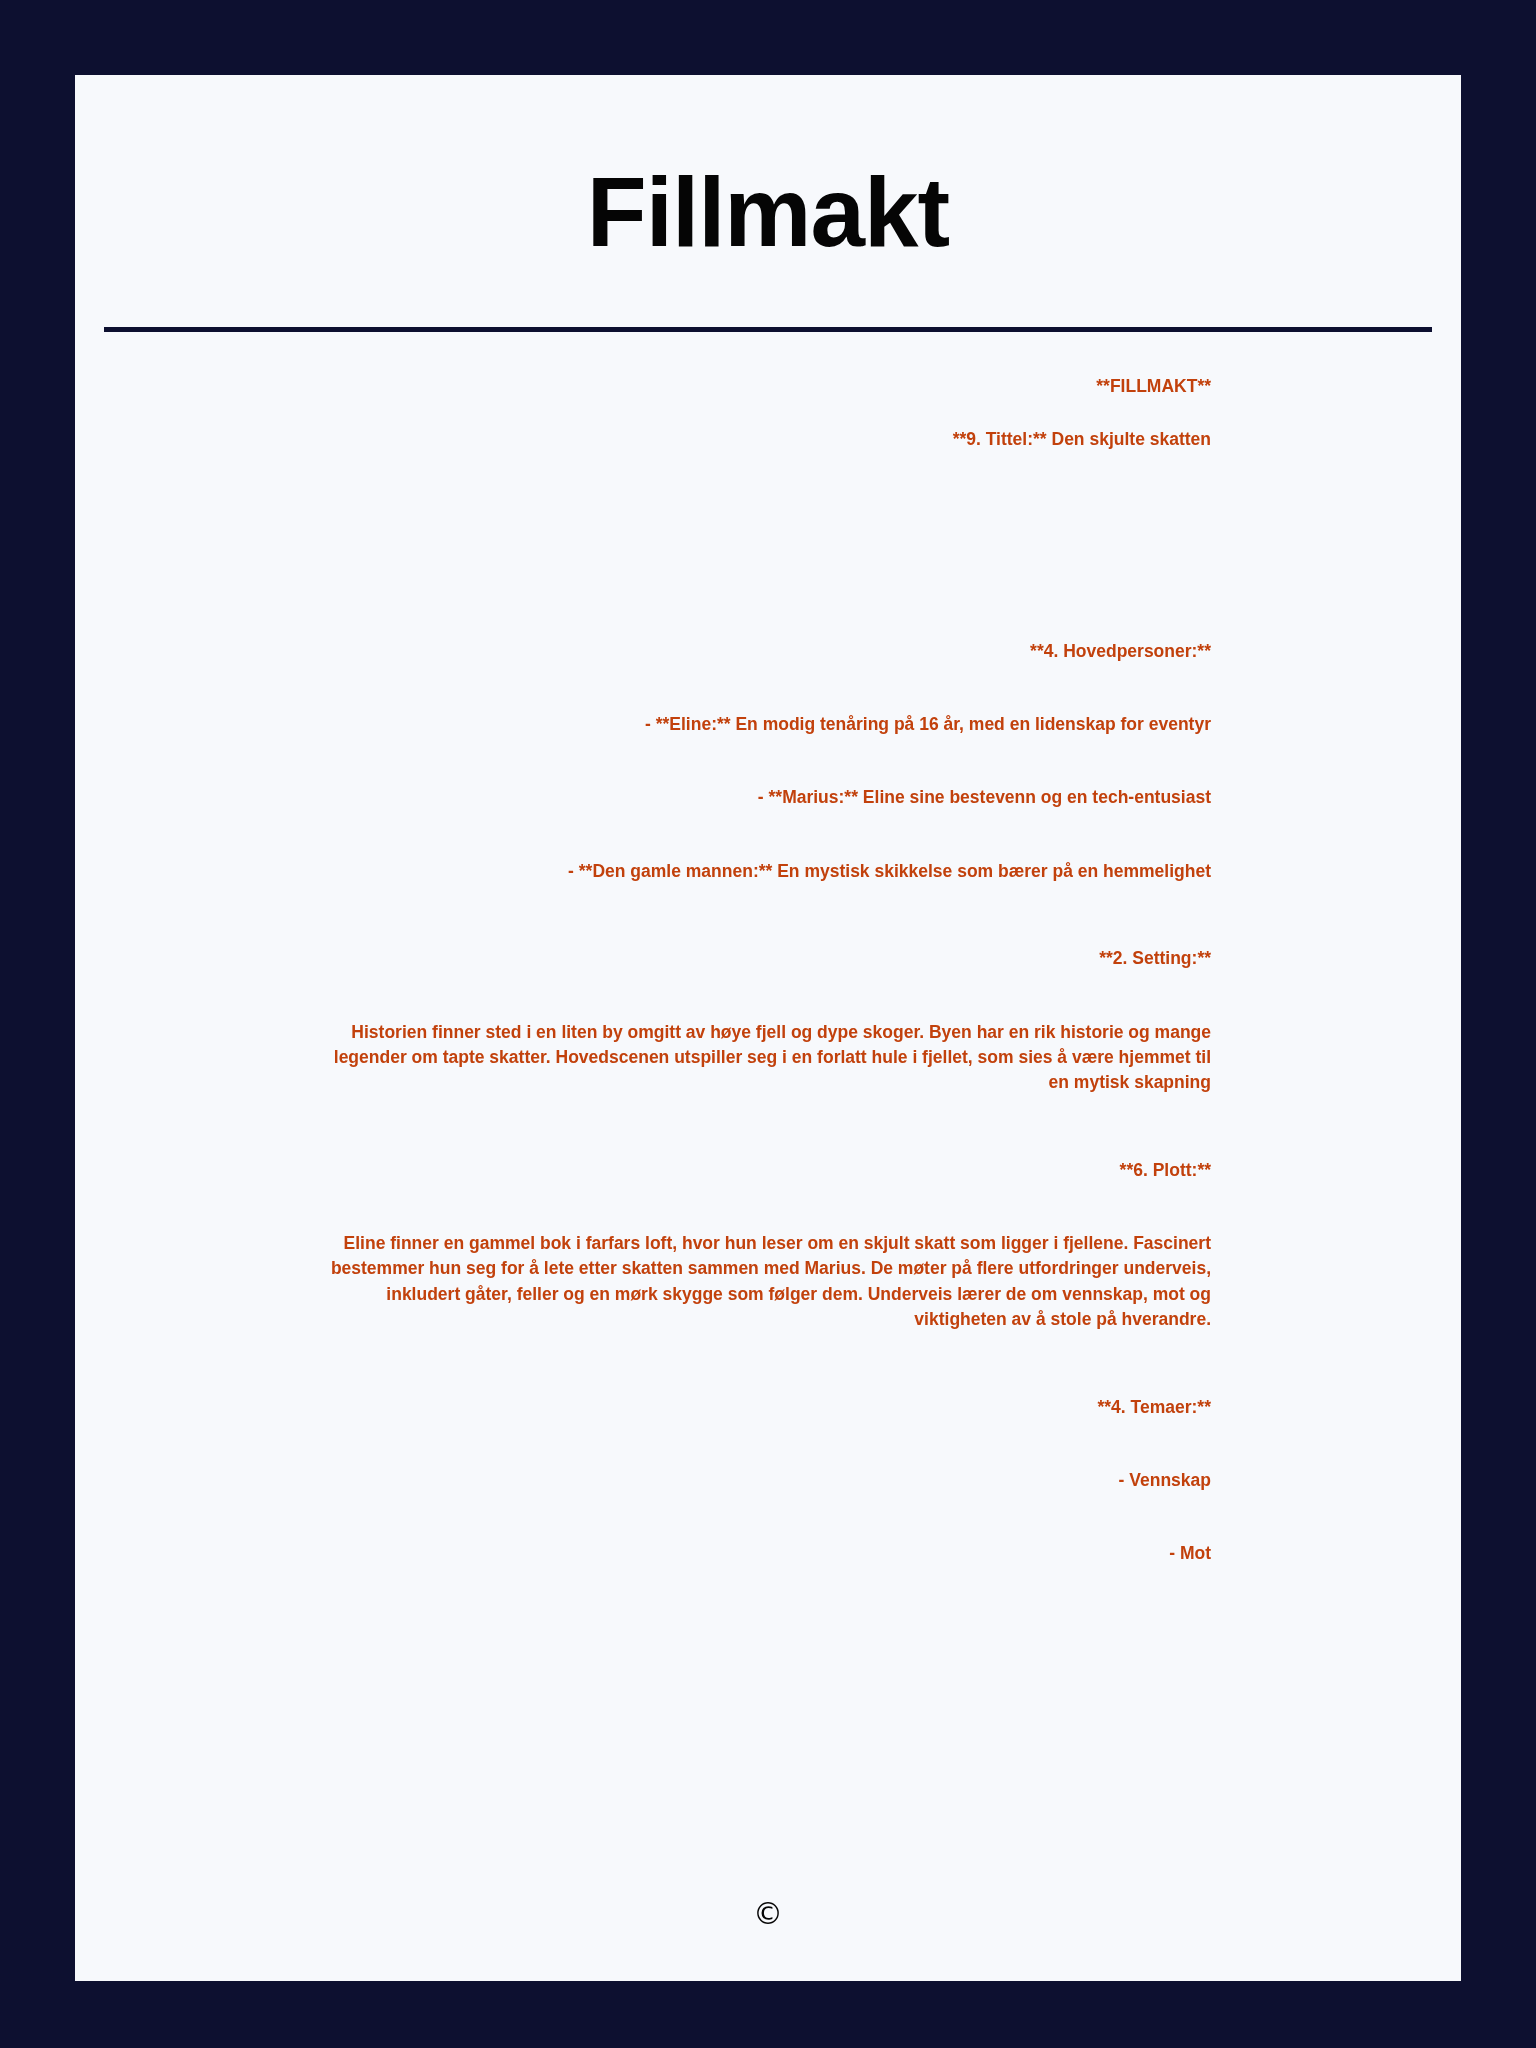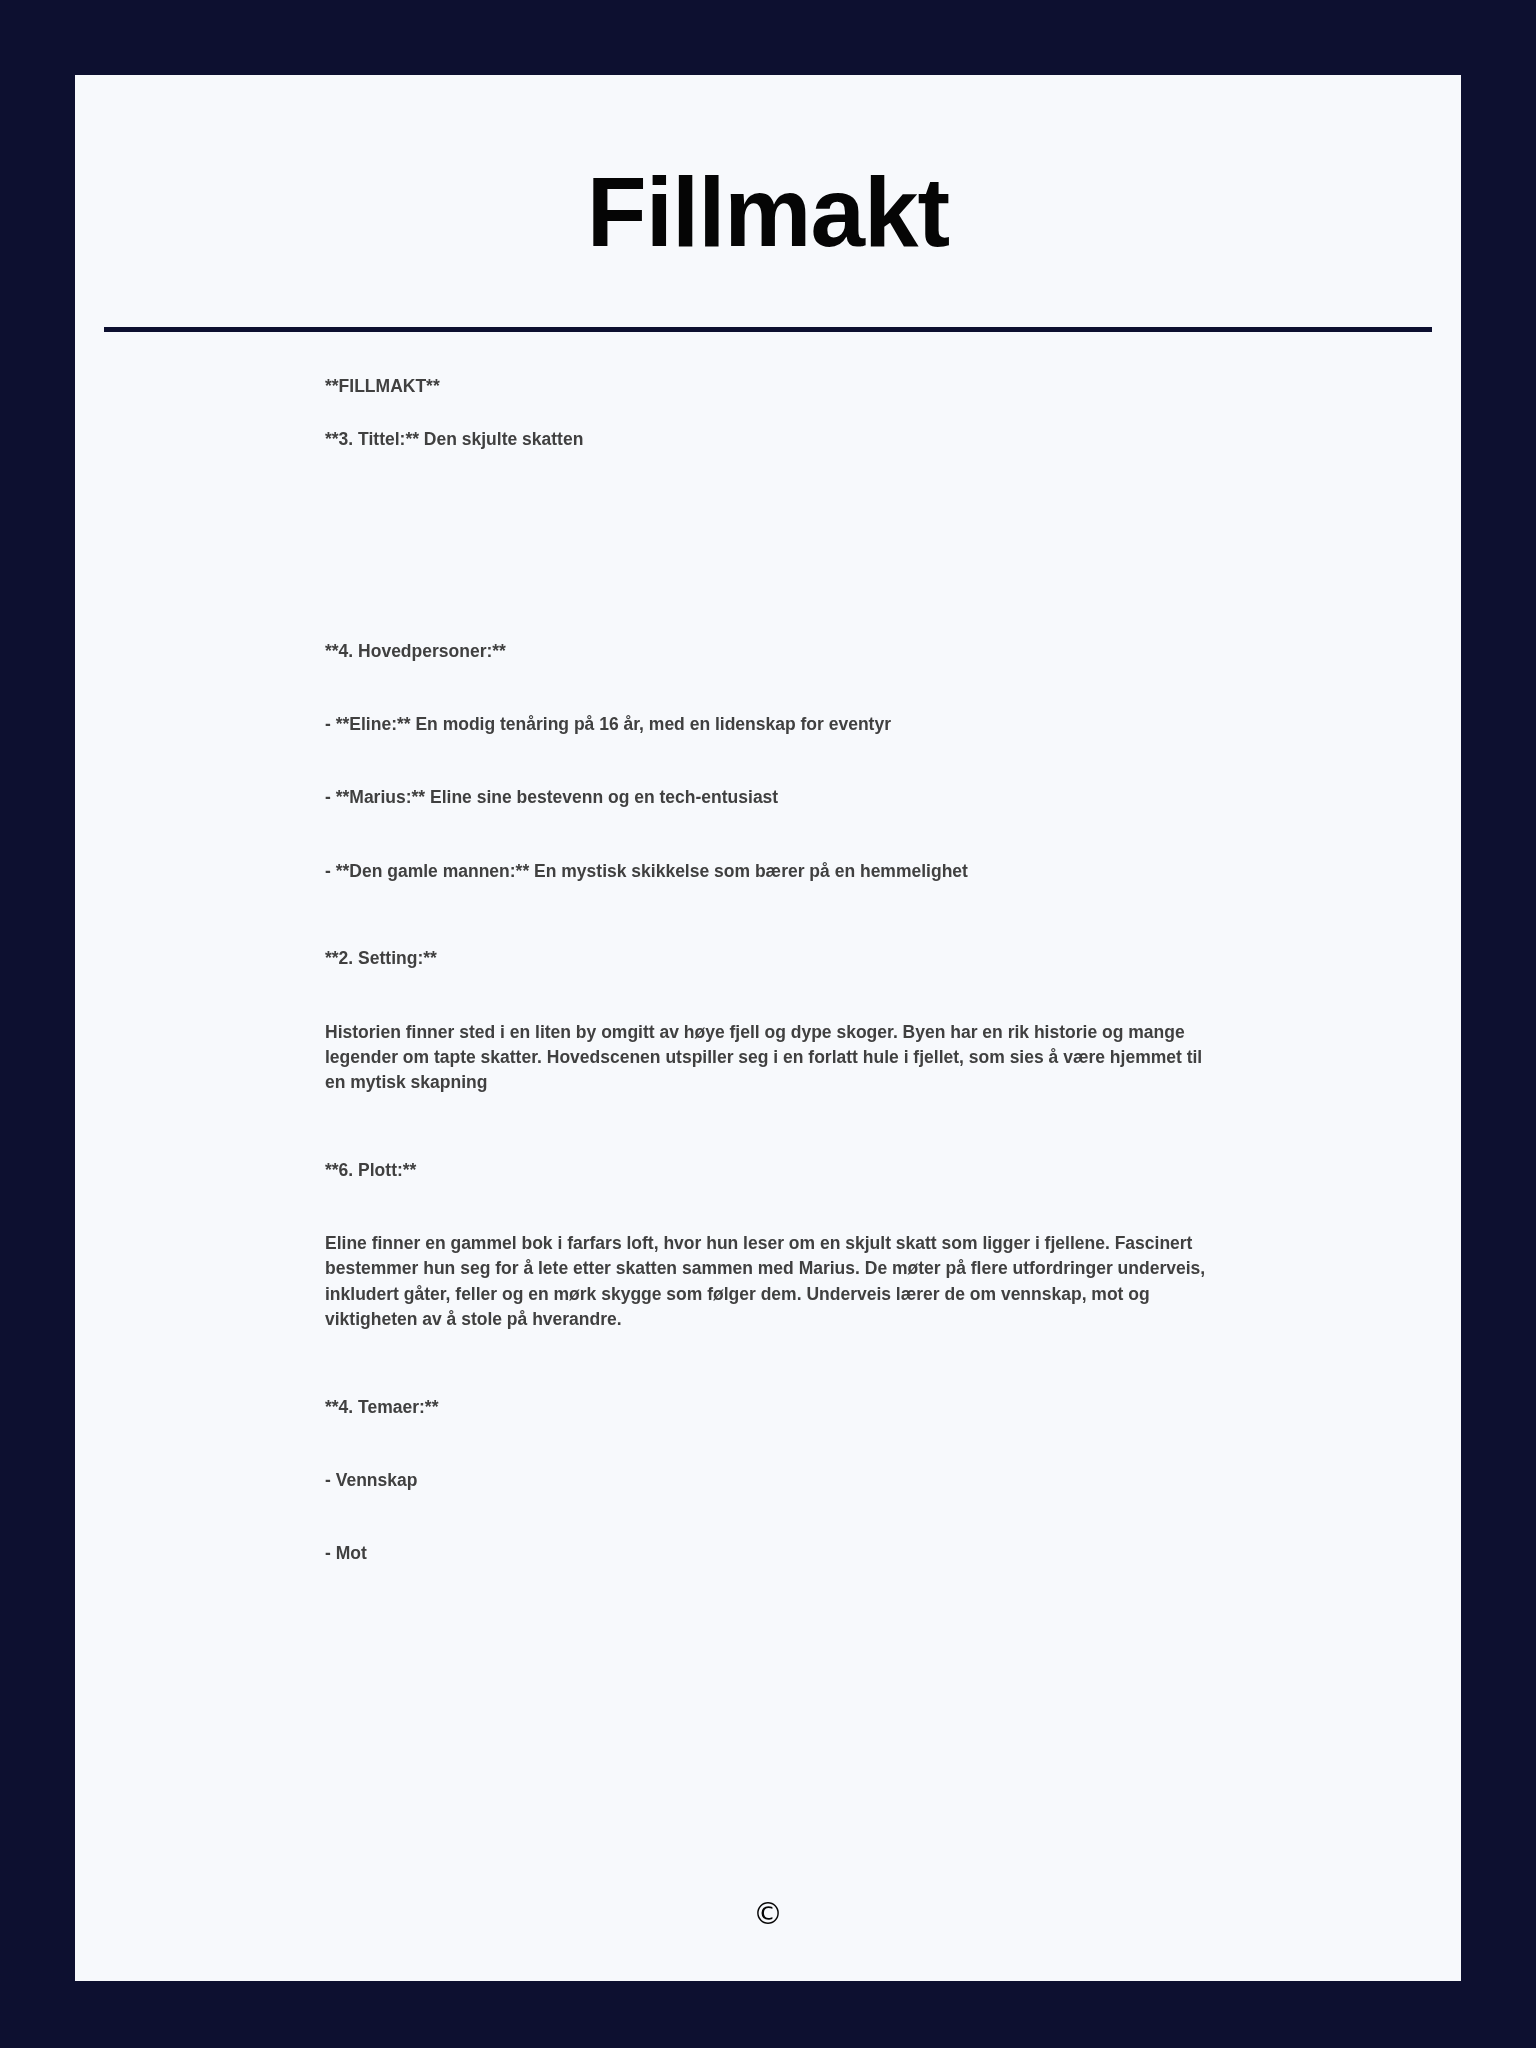--- a/index.html
+++ b/index.html
@@ -35,23 +35,24 @@
     height: 5px;
     background: #0d1030;
     margin: 63px 29px 0 29px;
   }
   .body-area {
     padding: 42px 250px 0 250px;
   }
   .para {
     font-size: 17.5px;
     font-weight: bold;
-    color: #404040;
+    color: #c2410c;
     line-height: 1.45;
     margin: 0;
+    text-align: right;
   }
   .gap-s { height: 28px; }
   .gap-m { height: 48px; }
   .gap-l { height: 62px; }
   .footer-mark {
     position: absolute;
     left: 0;
     right: 0;
     bottom: 52px;
     text-align: center;
@@ -72,21 +73,21 @@
 <div class="page-wrap">
 
   <h1 class="doc-title">Fillmakt</h1>
 
   <div class="title-rule"></div>
 
   <div class="body-area">
 
   <p class="para">**FILLMAKT**</p>
       <div class="gap-s"></div>
-      <p class="para">**3. Tittel:** Den skjulte skatten</p>
+      <p class="para">**9. Tittel:** Den skjulte skatten</p>
       <div class="gap-l"></div>
       <div class="gap-l"></div>
       <div class="gap-l"></div>
       <p class="para">**4. Hovedpersoner:**</p>
       <div class="gap-m"></div>
       <p class="para">- **Eline:** En modig tenåring på 16 år, med en lidenskap for eventyr</p>
       <div class="gap-m"></div>
       <p class="para">- **Marius:** Eline sine bestevenn og en tech-entusiast</p>
       <div class="gap-m"></div>
       <p class="para">- **Den gamle mannen:** En mystisk skikkelse som bærer på en hemmelighet</p>

